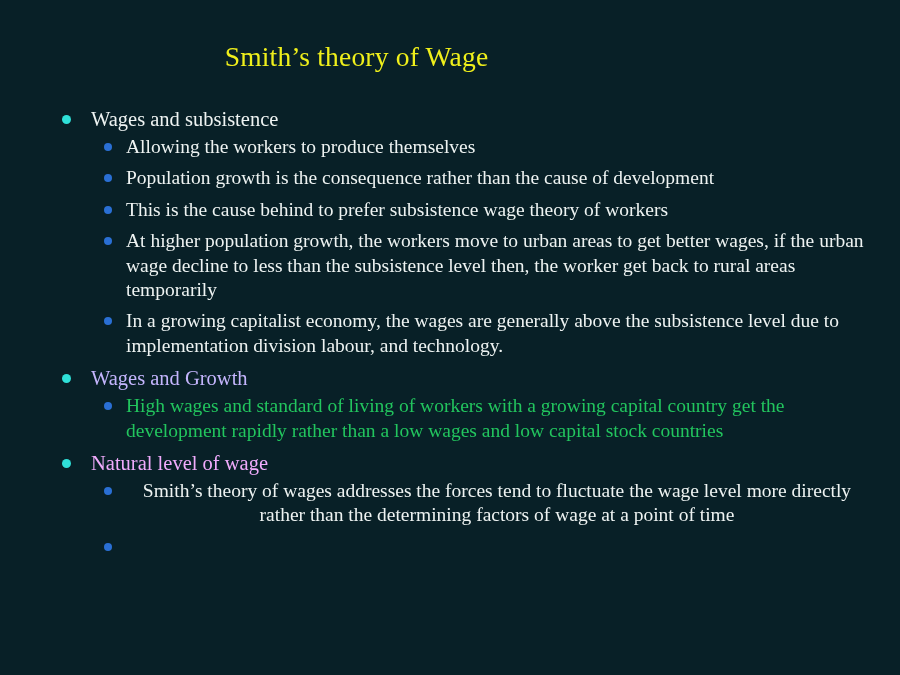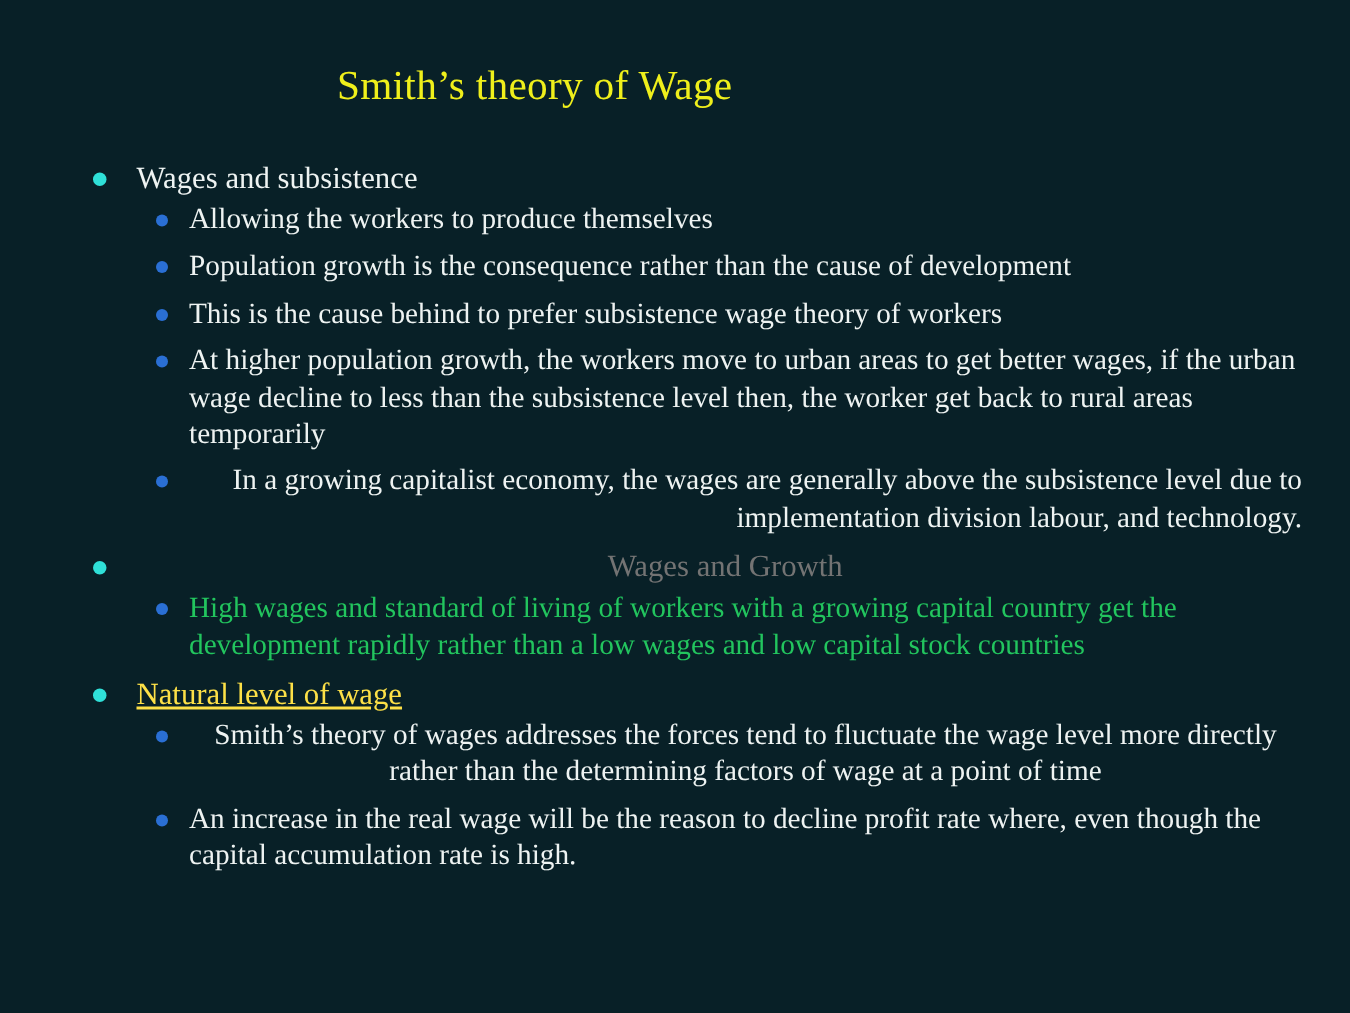--- a/index.html
+++ b/index.html
@@ -123,37 +123,36 @@
       <div class="bullet-item lvl2">
         <span class="dot" style="background: rgb(42, 111, 212);"></span>
         <div class="btext" style="color: rgb(238, 243, 242);">This is the cause behind to prefer subsistence wage theory of workers</div>
       </div>
       <div class="bullet-item lvl2">
         <span class="dot" style="background: rgb(42, 111, 212);"></span>
         <div class="btext" style="color: rgb(238, 243, 242);">At higher population growth, the workers move to urban areas to get better wages, if the urban wage decline to less than the subsistence level then, the worker get back to rural areas temporarily</div>
       </div>
       <div class="bullet-item lvl2">
         <span class="dot" style="background: rgb(42, 111, 212);"></span>
-        <div class="btext" style="color: rgb(238, 243, 242); text-align: right;">In a growing capitalist economy, the wages are generally above the subsistence level due to implementation division labour, and technology.</div>
+        <div class="btext" style="color: rgb(238, 243, 242);">In a growing capitalist economy, the wages are generally above the subsistence level due to implementation division labour, and technology.</div>
       </div>
       <div class="bullet-item lvl1 section-gap">
         <span class="dot" style="background: rgb(47, 224, 216);"></span>
-        <div class="btext" style="color: #737373; text-align: center;">Wages and Growth</div>
+        <div class="btext" style="color: #c4b5fd;">Wages and Growth</div>
       </div>
       <div class="bullet-item lvl2">
         <span class="dot" style="background: rgb(42, 111, 212);"></span>
         <div class="btext" style="color: #22c55e;">High wages and standard of living of workers with a growing capital country get the development rapidly rather than a low wages and low capital stock countries</div>
       </div>
       <div class="bullet-item lvl1 section-gap">
         <span class="dot" style="background: rgb(47, 224, 216);"></span>
-        <div class="btext" style="color: #fde047; text-decoration: underline;">Natural level of wage</div>
+        <div class="btext" style="color: #f0abfc;">Natural level of wage</div>
       </div>
       <div class="bullet-item lvl2">
         <span class="dot" style="background: rgb(42, 111, 212);"></span>
         <div class="btext" style="color: rgb(238, 243, 242); text-align: center;">Smith’s theory of wages addresses the forces tend to fluctuate the wage level more directly rather than the determining factors of wage at a point of time</div>
       </div>
       <div class="bullet-item lvl2">
         <span class="dot" style="background: rgb(42, 111, 212);"></span>
-        <div class="btext" style="color: rgb(238, 243, 242);">An increase in the real wage will be the reason to decline profit rate where, even though the capital accumulation rate is high.</div>
       </div>
     </div>
 
 </div>
 
 </body></html>

